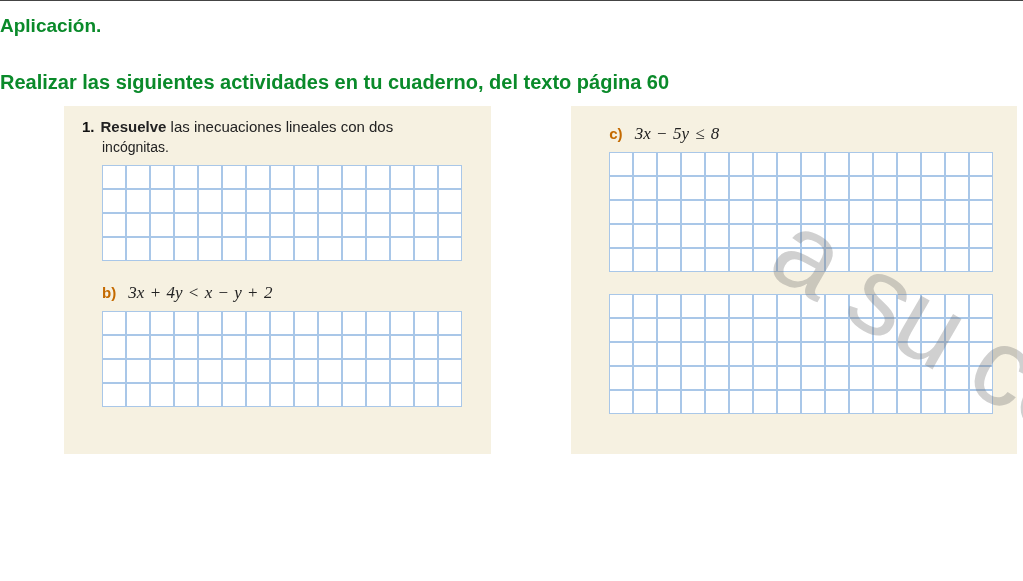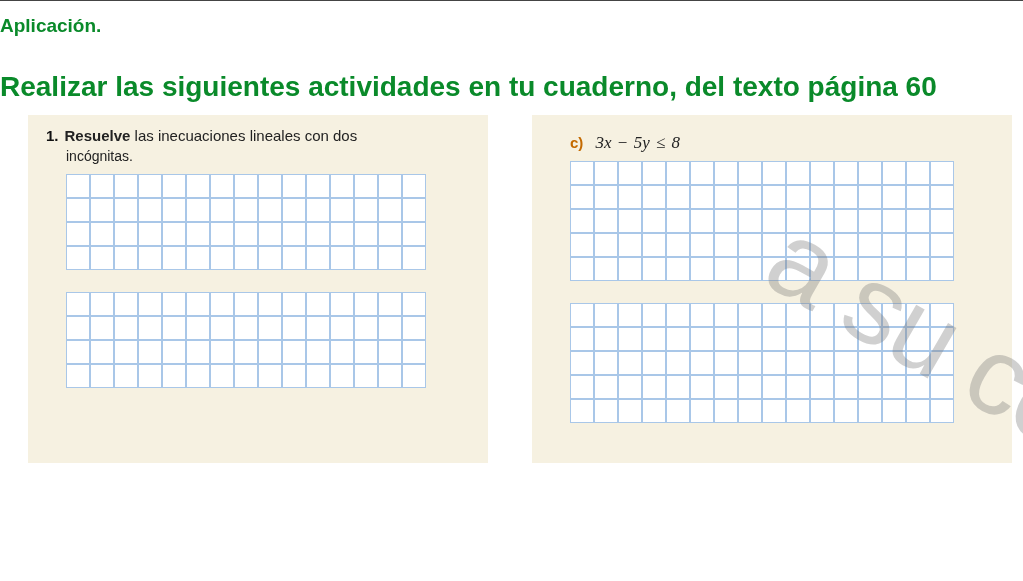--- a/index.html
+++ b/index.html
@@ -11,32 +11,33 @@
     position: relative;
   }
   .heading-green {
     color: #0a8a2a;
     font-weight: 700;
     font-size: 19px;
     margin-left: 0px;
     padding-left: 0;
   }
   .h-app { margin-top: 14px; margin-bottom: 34px; }
-  .h-inst { margin-bottom: 12px; font-size: 28px; }
+  .h-inst { margin-bottom: 12px; font-size: 20px; }
 
   .worksheet {
     display: flex;
     gap: 44px;
     padding-left: 28px;
     padding-right: 6px;
   }
   .col {
     background: #f6f1e1;
     padding: 12px 18px 18px 18px;
     position: relative;
+    margin-left: 36px;
   }
   .col-left { width: 460px; }
   .col-right { width: 480px; }
 
   .prompt-line1 {
     font-size: 15px;
     color: #222;
     line-height: 1.25;
     margin-bottom: 2px;
   }
@@ -177,20 +178,26 @@
               <div class="grid-cell"></div>
               <div class="grid-cell"></div>
               <div class="grid-cell"></div>
               <div class="grid-cell"></div>
               <div class="grid-cell"></div>
               <div class="grid-cell"></div>
             </div></div>
       </div>
 
       <div class="item">
+        <div class="item-label">
+          <span class="item-letter">b)</span>
+          <span class="math">
+            <span>3x</span><span class="op"> + </span><span>4y</span><span class="op"> &lt; </span><span>x</span><span class="op"> − </span><span>y</span><span class="op"> + </span><span>2</span>
+          </span>
+        </div>
         <div class="grid"><div class="grid-row">
               <div class="grid-cell"></div>
               <div class="grid-cell"></div>
               <div class="grid-cell"></div>
               <div class="grid-cell"></div>
               <div class="grid-cell"></div>
               <div class="grid-cell"></div>
               <div class="grid-cell"></div>
               <div class="grid-cell"></div>
               <div class="grid-cell"></div>

